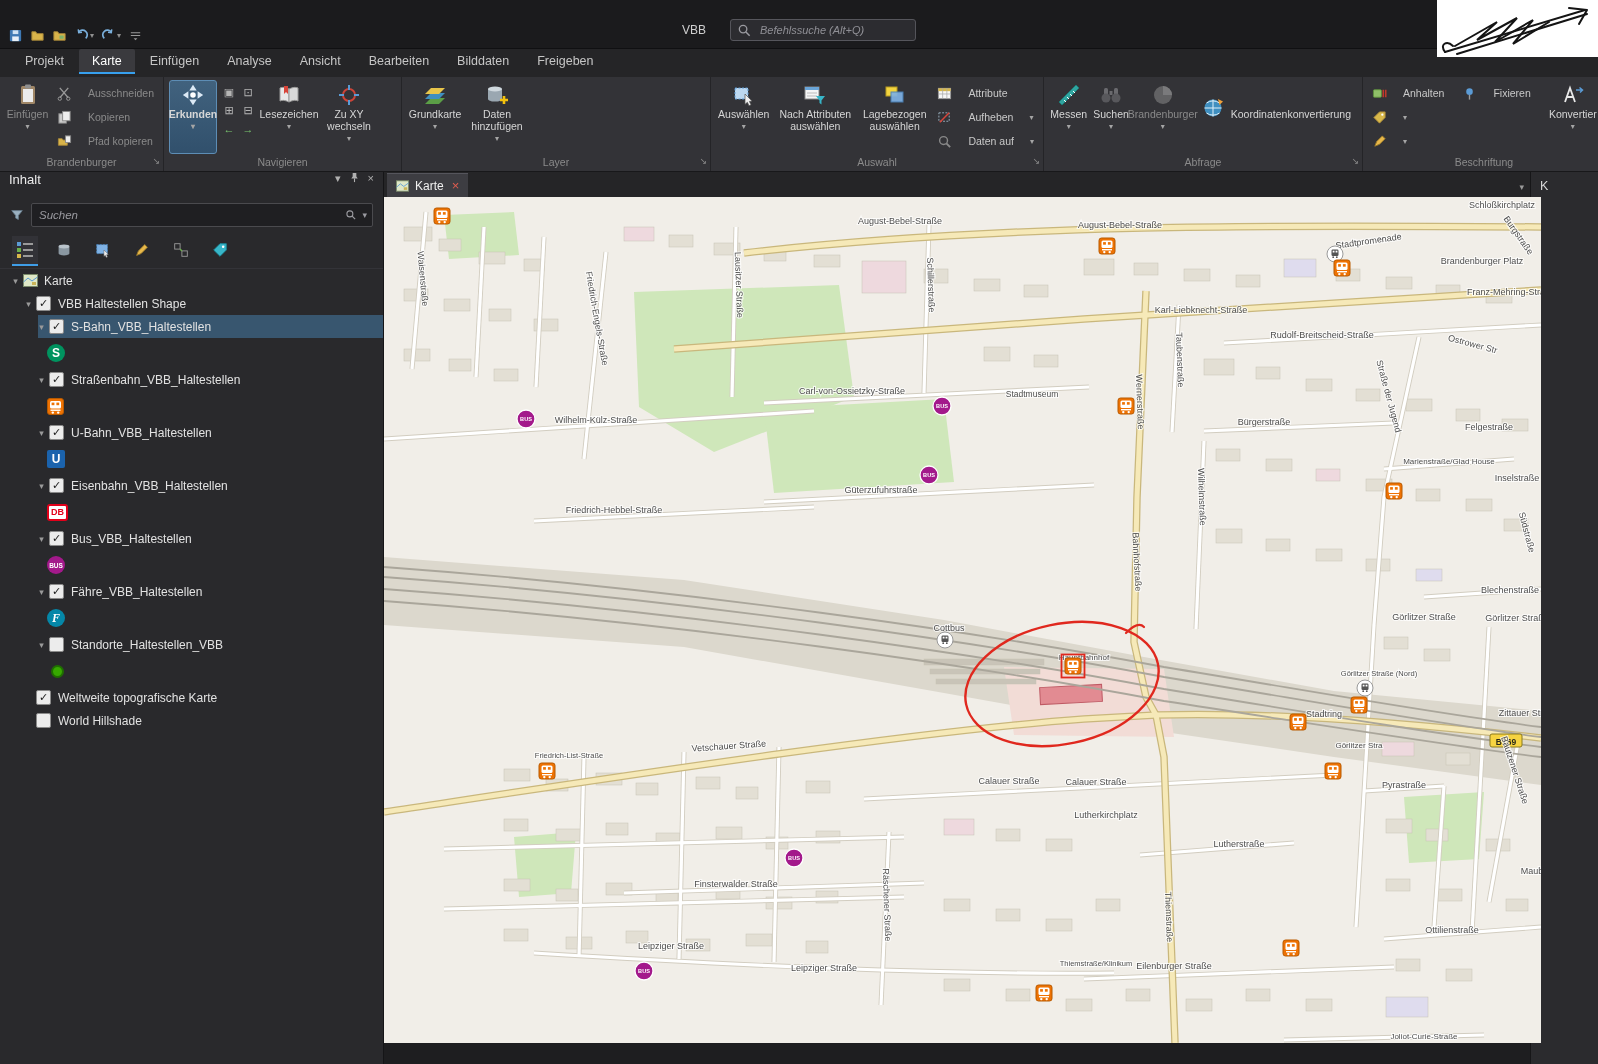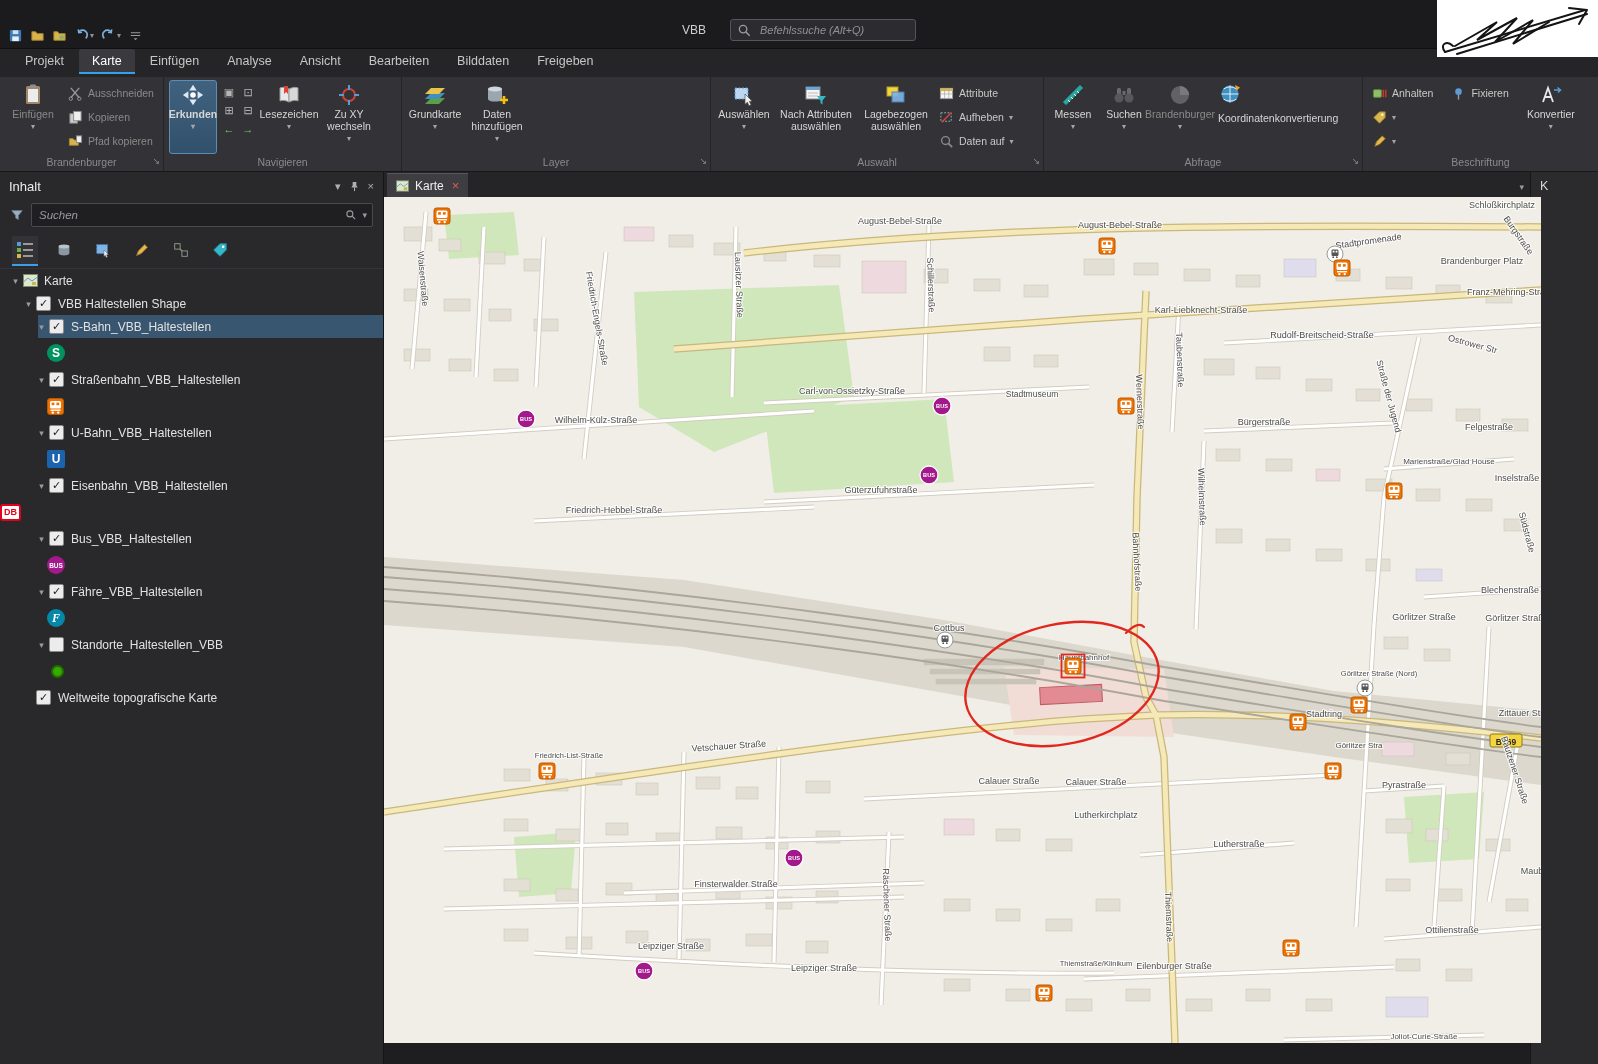--- a/index.html
+++ b/index.html
@@ -23,32 +23,32 @@
   
   .ribbon{height:94px;background:#333337;display:flex;border-bottom:1px solid #18181a;}
   .rgroup{border-right:1px solid #242427;display:flex;flex-direction:column;flex:none;}
   .rg-body{flex:1;display:flex;align-items:stretch;padding:3px 5px 0;gap:3px;}
   .rg-title{height:17px;line-height:16px;text-align:center;font-size:10.5px;color:#8b8b8b;position:relative;}
   .launcher{position:absolute;right:3px;bottom:2px;font-size:9px;color:#8b8b8b;}
   .btn-big{width:56px;display:flex;flex-direction:column;align-items:center;gap:2px;padding-top:3px;font-size:10.5px;line-height:1.12;text-align:center;color:#d6d6d6;border-radius:3px;}
   .btn-big .caret,.btn-sm .caret{font-size:8px;color:#a5a5a5;}
   .btn-big.disabled{color:#8a8a8a}
   .btn-big.active-tool{background:linear-gradient(#41627e,#31506c);border:1px solid #5d8db5;padding-top:2px;font-weight:bold;}
-  .btn-sm{display:flex;align-items:center;gap:5px;padding:1px 4px;font-size:10.5px;color:#c9c9c9;height:20px;white-space:nowrap;}
+  .btn-sm{display:flex;align-items:center;gap:16px;padding:1px 4px;font-size:10.5px;color:#c9c9c9;height:20px;white-space:nowrap;}
   .btn-sm.disabled{color:#8a8a8a}
   .col{display:flex;flex-direction:column;justify-content:flex-start;gap:2px;}
   .navgrid{display:grid;grid-template-columns:18px 18px;grid-auto-rows:17px;gap:1px;padding-top:4px;}
   .navgrid span{display:flex;align-items:center;justify-content:center;font-size:11px;color:#b5b5b5;}
-  .btn-wide{display:flex;align-items:flex-start;gap:6px;padding:2px 6px;font-size:10.5px;color:#d6d6d6;height:38px;flex-direction:column;}
+  .btn-wide{display:flex;align-items:flex-end;gap:6px;padding:2px 6px;font-size:10.5px;color:#d6d6d6;height:38px;}
   .ic{width:24px;height:24px;flex:none}
   .ic-sm{width:15px;height:15px;flex:none}
   
   .main{display:flex;height:893px;}
   .contents-pane{width:383px;background:#29292c;border-right:1px solid #151517;display:flex;flex-direction:column;flex:none;}
-  .pane-header{height:28px;display:flex;align-items:center;padding:0 9px;font-size:13px;color:#ececec;gap:8px;}
+  .pane-header{height:28px;display:flex;align-items:flex-start;padding:0 9px;font-size:13px;color:#ececec;gap:8px;}
   .pane-header .sp{flex:1}
   .ph-ic{color:#b0b0b0;font-size:11px;}
   .pane-search{display:flex;align-items:center;gap:7px;padding:3px 10px 5px;}
   .ps-box{flex:1;display:flex;align-items:center;height:22px;background:#1f1f22;border:1px solid #4a4a4e;border-radius:2px;padding:0 5px;gap:5px;}
   .ps-box input{flex:1;background:transparent;border:0;outline:0;color:#ddd;font-size:11.5px;font-style:italic;font-family:"Liberation Sans",sans-serif;}
   .ps-box input::placeholder{color:#9a9aa0;font-style:italic}
   .pane-tools{display:flex;gap:13px;padding:4px 12px 2px;align-items:center;border-bottom:1px solid #333338;}
   .ptool{width:26px;height:28px;display:flex;align-items:center;justify-content:center;border-bottom:2px solid transparent;}
   .ptool.active{border-bottom-color:#3f9ee8;background:#323237;}
   .order-title{padding:10px 12px 6px;font-size:12.5px;color:#dcdcdc;}
@@ -522,21 +522,21 @@
         <div class="tree-row legend-row" style="padding-left: 47px;">
           <span class="lg-wrap">
             <span class="lg-u">U</span>
           </span>
         </div>
         <div class="tree-row" style="padding-left: 34px;">
           <span class="tw">▾</span>
           <span class="cb">✓</span>
           <span class="tree-label">Eisenbahn_VBB_Haltestellen</span>
         </div>
-        <div class="tree-row legend-row" style="">
+        <div class="tree-row legend-row" style="padding-left: 47px;">
           <span class="lg-wrap">
             <span class="lg-db">DB</span>
           </span>
         </div>
         <div class="tree-row" style="padding-left: 34px;">
           <span class="tw">▾</span>
           <span class="cb">✓</span>
           <span class="tree-label">Bus_VBB_Haltestellen</span>
         </div>
         <div class="tree-row legend-row" style="padding-left: 47px;">
@@ -561,20 +561,25 @@
         </div>
         <div class="tree-row legend-row" style="padding-left: 47px;">
           <span class="lg-wrap">
             <span class="lg-dot"></span>
           </span>
         </div>
         <div class="tree-row" style="padding-left: 21px;">
           <span class="tw"></span>
           <span class="cb">✓</span>
           <span class="tree-label">Weltweite topografische Karte</span>
+        </div>
+        <div class="tree-row" style="padding-left: 21px;">
+          <span class="tw"></span>
+          <span class="cb"></span>
+          <span class="tree-label">World Hillshade</span>
         </div>
       </div>
   </div>
 
   <div class="map-col">
     <div class="map-tabs">
       <div class="map-tab">
         <svg width="13" height="12" viewBox="0 0 15 13">
             <rect x="0.5" y="0.5" width="14" height="12" fill="#dfe8c8" stroke="#7a8a6a"></rect>
             <path d="M0.5 8 L5 4 L9 7 L14.5 3" stroke="#5b9bd5" fill="none"></path>

